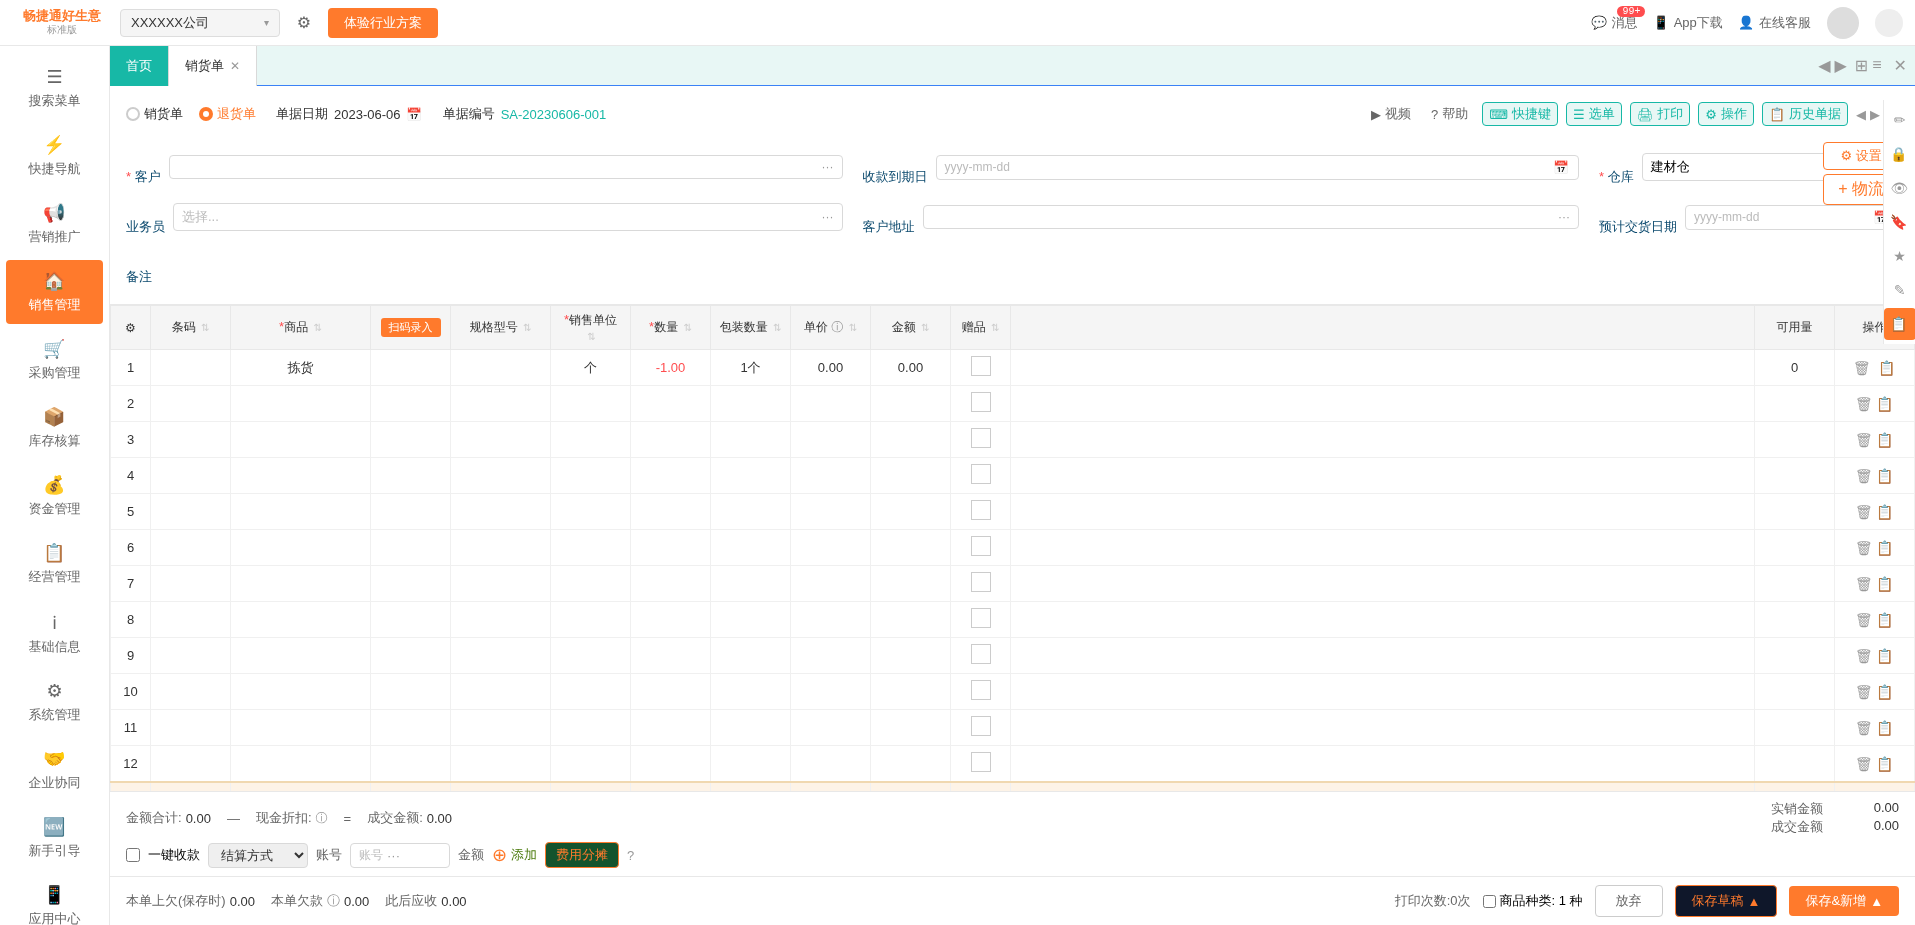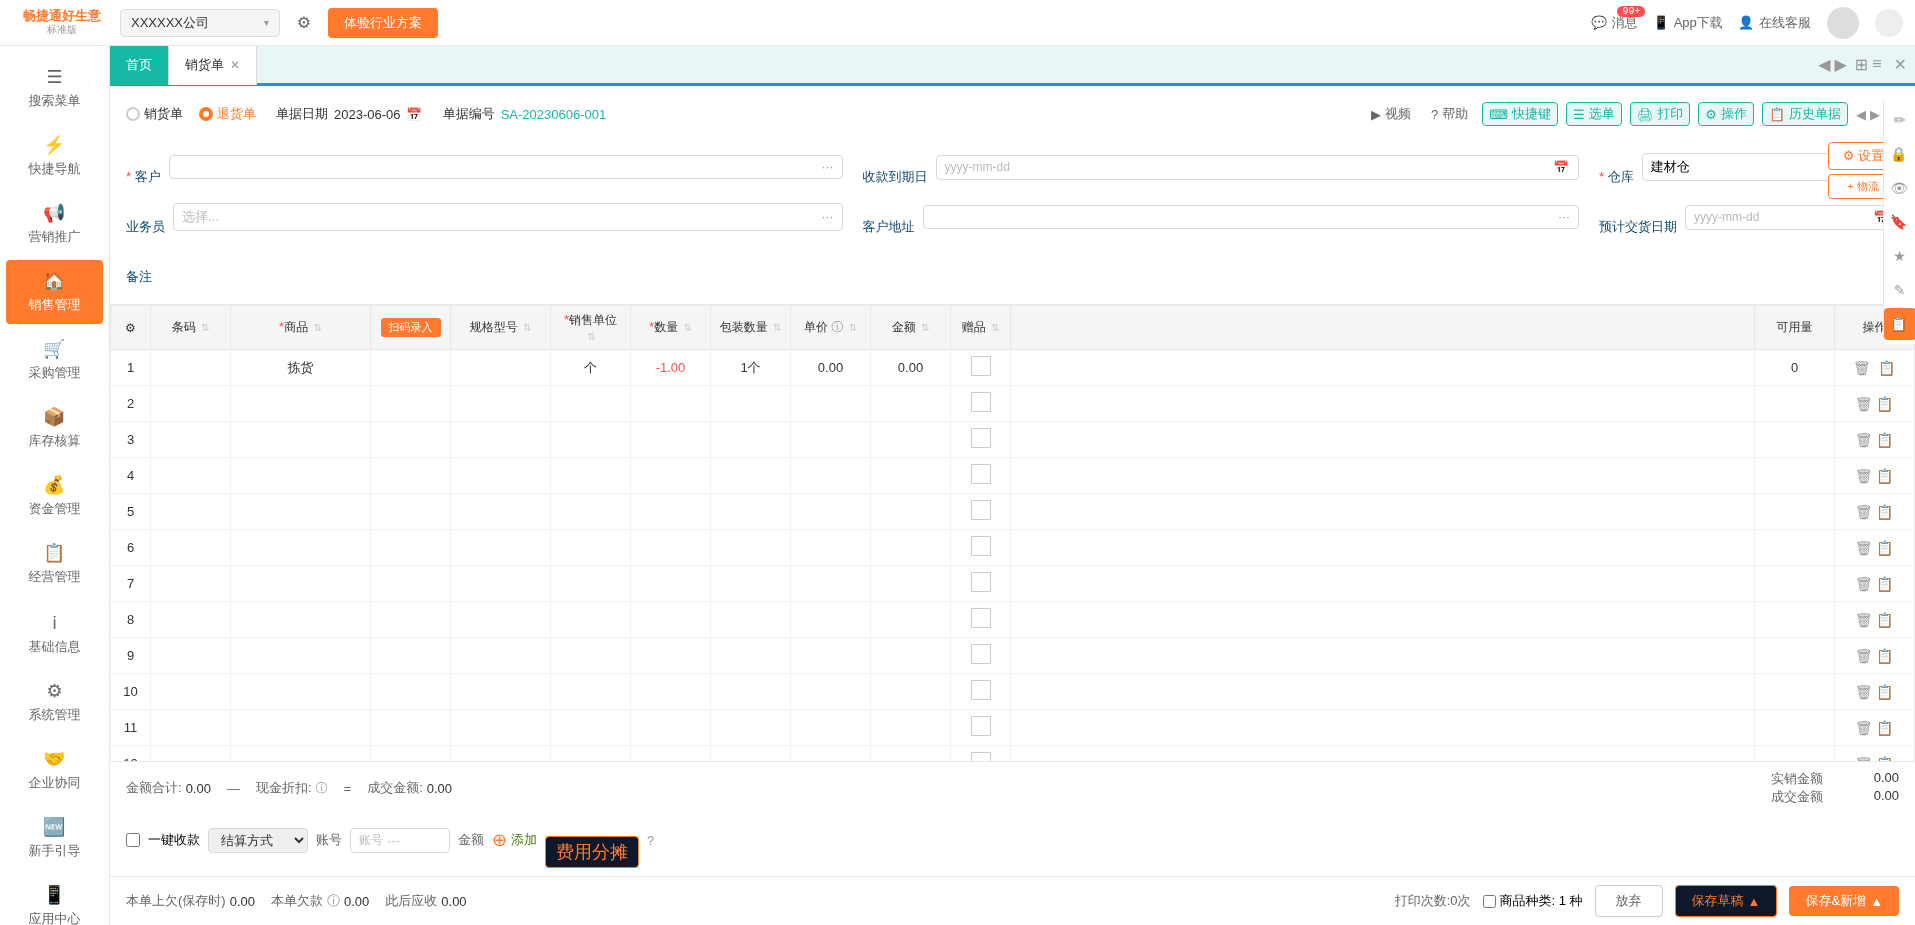--- a/index.html
+++ b/index.html
@@ -26,21 +26,21 @@
     
     .sidebar { width: 110px; background: #fff; border-right: 1px solid #e8e8e8; display: flex; flex-direction: column; padding: 8px 0; }
     .sidebar-item { display: flex; flex-direction: column; align-items: center; padding: 10px 0; cursor: pointer; color: #666; gap: 4px; font-size: 12px; border-radius: 4px; margin: 2px 6px; }
     .sidebar-item.active { background: #ff7a2c; color: #fff; }
     .sidebar-item .icon { font-size: 18px; }
 
     
     .main { flex: 1; display: flex; flex-direction: column; background: #f0f2f5; overflow: hidden; }
 
     
-    .tab-bar { display: flex; align-items: center; background: #e8f7f5; height: 40px; padding: 0 0; border-bottom: 3px solid #3b82f6; }
+    .tab-bar { display: flex; align-items: center; background: #e8f7f5; height: 40px; padding: 0 0; border-bottom: 1px solid #3b82f6; }
     .tab-item { display: flex; align-items: center; padding: 0 16px; height: 40px; cursor: pointer; font-size: 13px; color: #666; border-right: 1px solid #d9d9d9; gap: 6px; }
     .tab-item.active { background: #fff; color: #333; font-weight: 500; }
     .tab-home { background: #17b8a6; color: #fff; }
     .tab-close { color: #999; font-size: 12px; cursor: pointer; }
 
     
     .form-area { background: #fff; padding: 12px 16px; border-bottom: 1px solid #e8e8e8; }
     .form-header { display: flex; align-items: center; gap: 20px; margin-bottom: 12px; }
     .radio-group { display: flex; gap: 16px; align-items: center; }
     .radio-item { display: flex; align-items: center; gap: 4px; cursor: pointer; font-size: 13px; color: #333; }
@@ -329,21 +329,21 @@
             <span class="field-label">预计交货日期</span>
             <div style="display:flex; align-items:center; flex:1; border:1px solid #d9d9d9; border-radius:4px; padding:4px 8px; cursor:pointer;">
               <span style="flex:1; color:#bbb; font-size:12px;">yyyy-mm-dd</span>
               <span style="color:#17b8a6; cursor:pointer;">📅</span>
             </div>
           </div>
         </div>
 
         <div style="position:absolute; right:0; top:0; display:flex; flex-direction:column; gap:4px;">
           <button class="action-btn" style="border:1px solid #ff7a2c; color:#ff7a2c; background:#fff; border-radius:4px; padding:4px 14px; cursor:pointer; font-size:13px;">⚙ 设置</button>
-          <button class="action-btn" style="border:1px solid #ff7a2c; color:#ff7a2c; background:#fff; border-radius:4px; padding:4px 14px; cursor:pointer; font-size:11px;">+ 物流</button>
+          <button class="action-btn" style="border:1px solid #ff7a2c; color:#ff7a2c; background:#fff; border-radius:4px; padding:4px 14px; cursor:pointer; font-size:16px;text-align:right;">+ 物流</button>
         </div>
       </div>
     </div>
 
     <div class="table-area" style="flex:1; overflow-y:auto; background:#fff;">
       <table>
         <thead>
           <tr>
             <th style="width:40px;">⚙</th>
             <th style="width:80px;">条码 <span class="sort-icon">⇅</span></th>
@@ -620,21 +620,21 @@
         <span style="color:#666;">账号</span>
         <div style="display:flex; align-items:center; border:1px solid #d9d9d9; border-radius:4px; padding:3px 8px; min-width:100px; cursor:pointer;">
           <span style="color:#bbb; font-size:12px;">账号</span>
           <span style="color:#999; margin-left:4px;">···</span>
         </div>
         <span style="color:#666;">金额</span>
         <div style="display:flex; align-items:center; gap:4px;">
           <span style="color:#ff7a2c; font-size:18px;">⊕</span>
           <span style="color:#4d7c0f;">添加</span>
         </div>
-        <button class="expense-btn" style="border:1px solid #ff7a2c; color:#ff7a2c; border-radius:4px; padding:3px 10px; cursor:pointer; font-size:18px; background:#0f172a;margin-top:24px;">费用分摊</button>
+        <button class="expense-btn" style="border:1px solid #ff7a2c; color:#ff7a2c; border-radius:4px; padding:3px 10px; cursor:pointer; font-size:13px; background:#14532d;">费用分摊</button>
         <span style="color:#999; cursor:pointer;">?</span>
       </div>
     </div>
 
     <div class="status-bar">
       <div class="status-item">
         <span>本单上欠(保存时)</span>
         <span class="status-value">0.00</span>
       </div>
       <div class="status-item">

